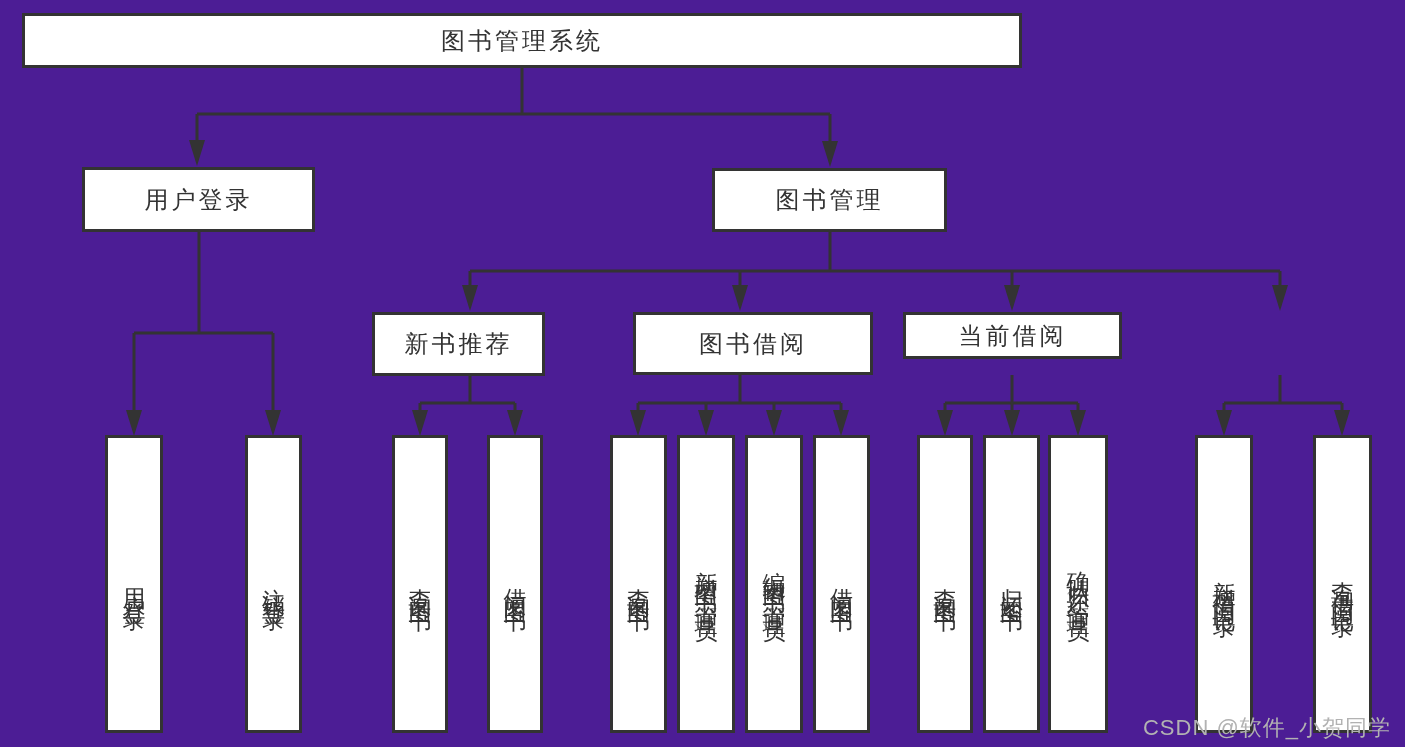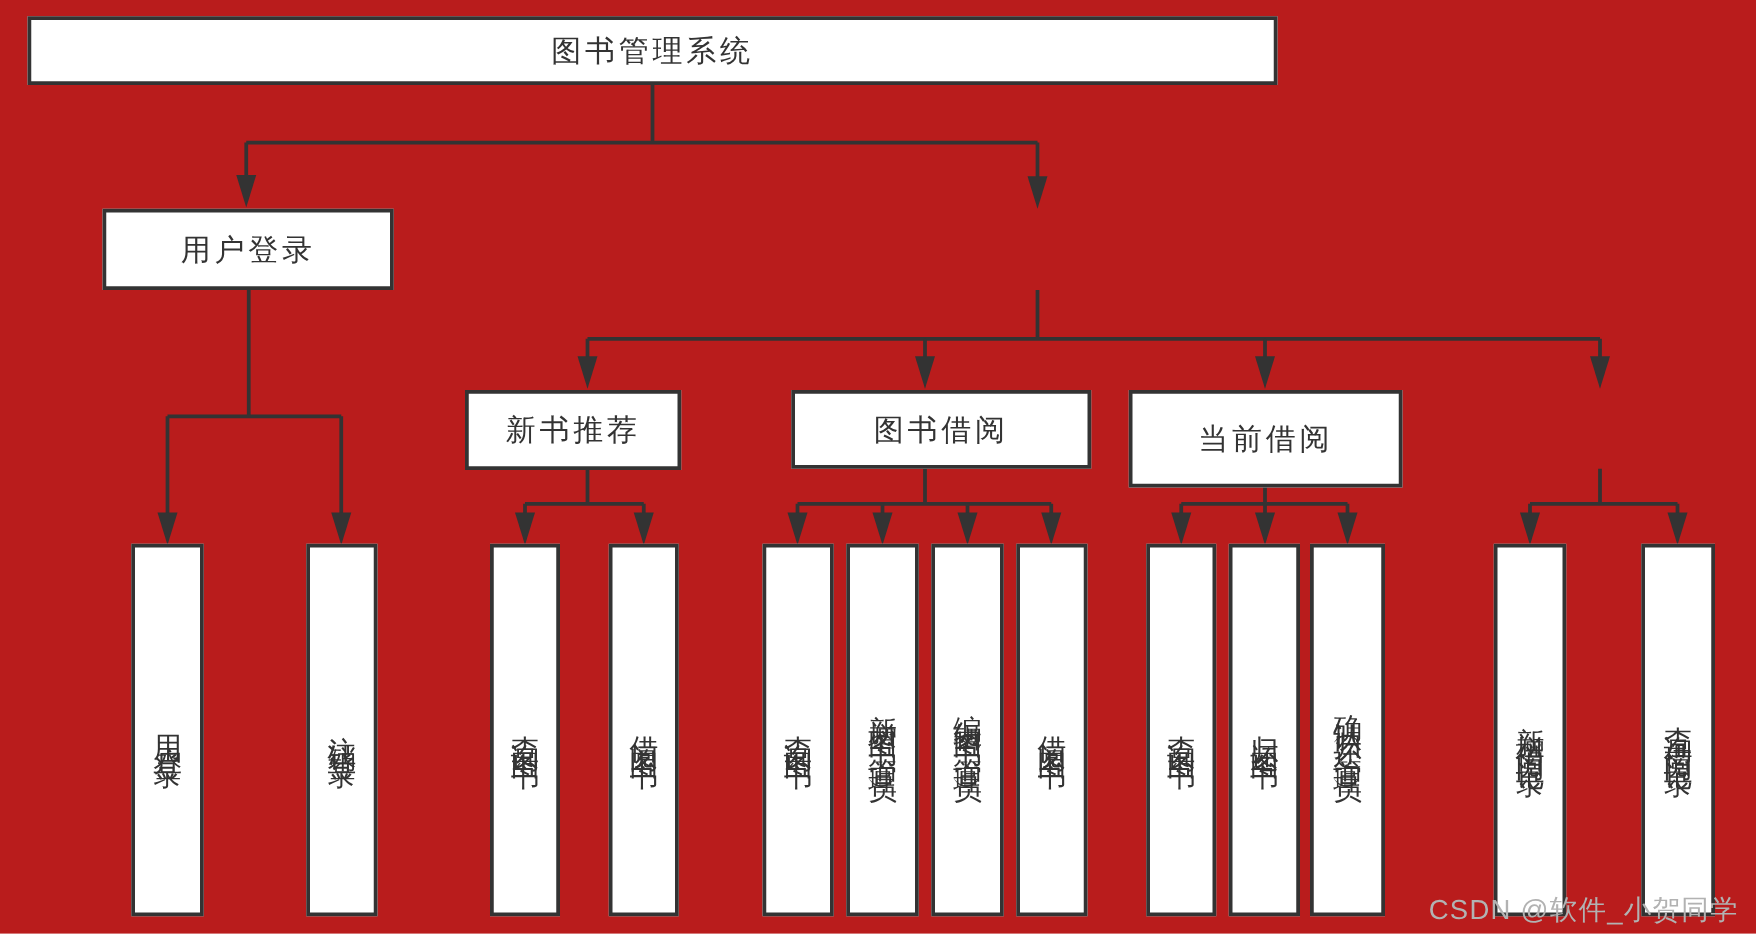--- a/index.html
+++ b/index.html
@@ -1,19 +1,19 @@
 <!DOCTYPE html>
 <html><head>
 <meta charset="utf-8">
 <style>
   html,body{margin:0;padding:0;background:#ffffff;}
   .stage{
     position:relative;
     width:1405px;height:747px;
-    background:#b91c1c;
+    background:#4c1d95;
     font-family:"Liberation Sans",sans-serif;
     color:#333333;
     overflow:hidden;
   }
   .connectors{
     position:absolute;left:0;top:0;width:1405px;height:747px;
     z-index:1;
   }
   .node{
     position:absolute;
@@ -96,24 +96,25 @@
         <line x1="1224" y1="403" x2="1224" y2="418" stroke="#333333" stroke-width="3"></line>
         <polygon points="1224,436 1216,410 1232,410" fill="#333333"></polygon>
         <line x1="1342" y1="403" x2="1342" y2="418" stroke="#333333" stroke-width="3"></line>
         <polygon points="1342,436 1334,410 1350,410" fill="#333333"></polygon>
       </g>
   </svg>
 
   <div class="node node-h" style="left:22px;top:13px;width:1000px;height:55px;">图书管理系统</div>
 
   <div class="node node-h" style="left:82px;top:167px;width:233px;height:65px;">用户登录</div>
+  <div class="node node-h" style="left:712px;top:168px;width:235px;height:64px;">图书管理</div>
 
   <div class="node node-h" style="left:372px;top:312px;width:173px;height:64px;font-family:Liberation Mono, monospace;">新书推荐</div>
   <div class="node node-h" style="left:633px;top:312px;width:240px;height:63px;">图书借阅</div>
-  <div class="node node-h" style="left:903px;top:312px;width:219px;height:78px;text-align:center;">当前借阅</div>
+  <div class="node node-h" style="left:903px;top:312px;width:219px;height:47px;text-align:center;">当前借阅</div>
 
   <div class="node node-v" style="left:105px;top:435px;width:58px;height:298px;">用户登录</div>
   <div class="node node-v" style="left:245px;top:435px;width:57px;height:298px;">注销登录</div>
 
   <div class="node node-v" style="left:392px;top:435px;width:56px;height:298px;">查询图书</div>
   <div class="node node-v" style="left:487px;top:435px;width:56px;height:298px;">借阅图书</div>
 
   <div class="node node-v" style="left:610px;top:435px;width:57px;height:298px;">查询图书</div>
   <div class="node node-v" style="left:677px;top:435px;width:58px;height:298px;">新增图书（管理员）</div>
   <div class="node node-v" style="left:745px;top:435px;width:58px;height:298px;">编辑图书（管理员）</div>

